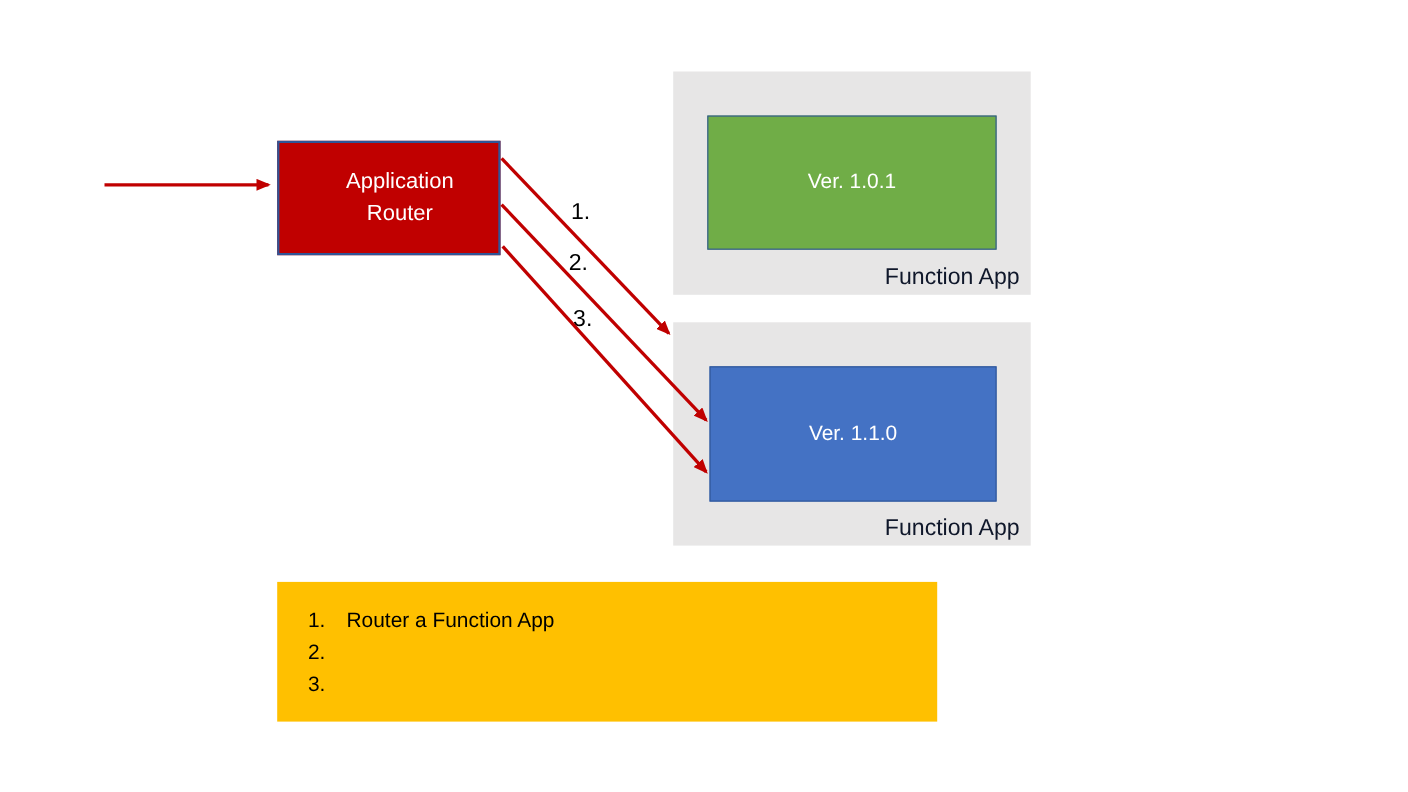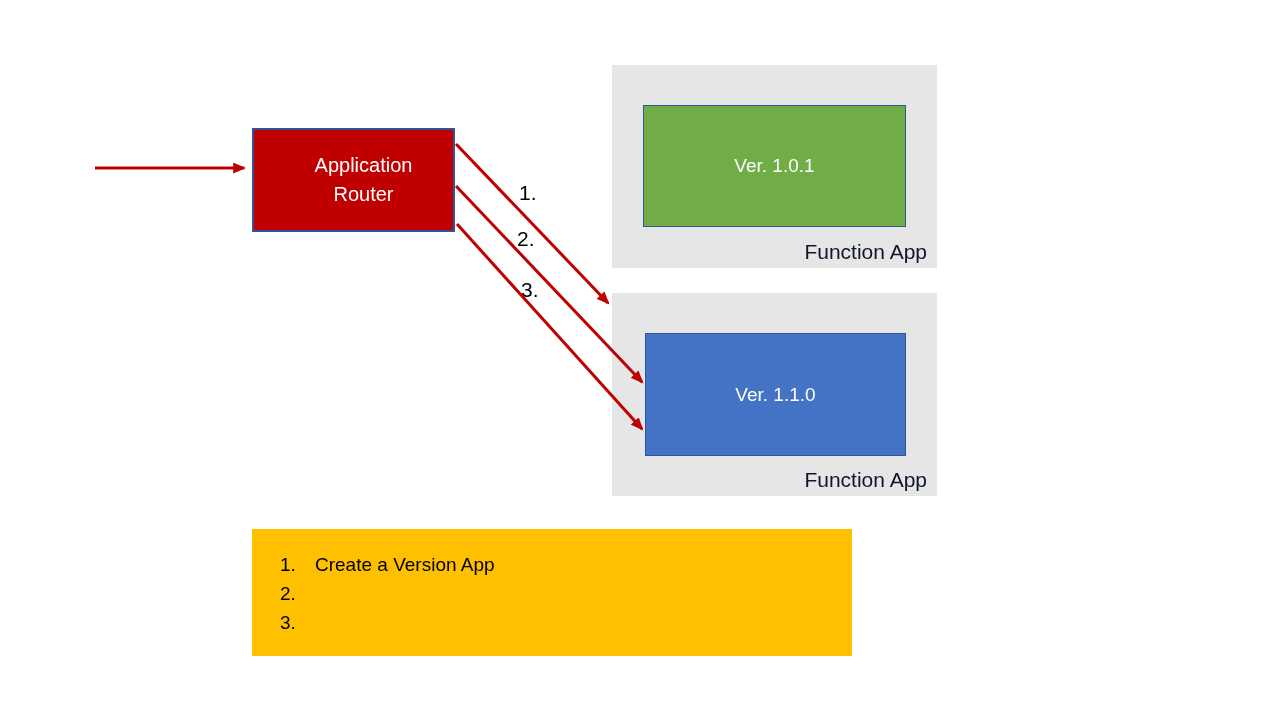--- a/index.html
+++ b/index.html
@@ -106,21 +106,21 @@
 Router</span>
   </div>
 
   <div class="arrow-num arrow-num-1">1.</div>
   <div class="arrow-num arrow-num-2">2.</div>
   <div class="arrow-num arrow-num-3">3.</div>
 
   <div class="notes">
     <div class="note-row">
       <span class="note-num">1.</span>
-      <span>Create a Version App</span>
+      <span>Router a Function App</span>
     </div>
     <div class="note-row">
       <span class="note-num">2.</span>
     </div>
     <div class="note-row">
       <span class="note-num">3.</span>
     </div>
   </div>
 
   <svg class="arrows-overlay" viewBox="0 0 1280 720">

